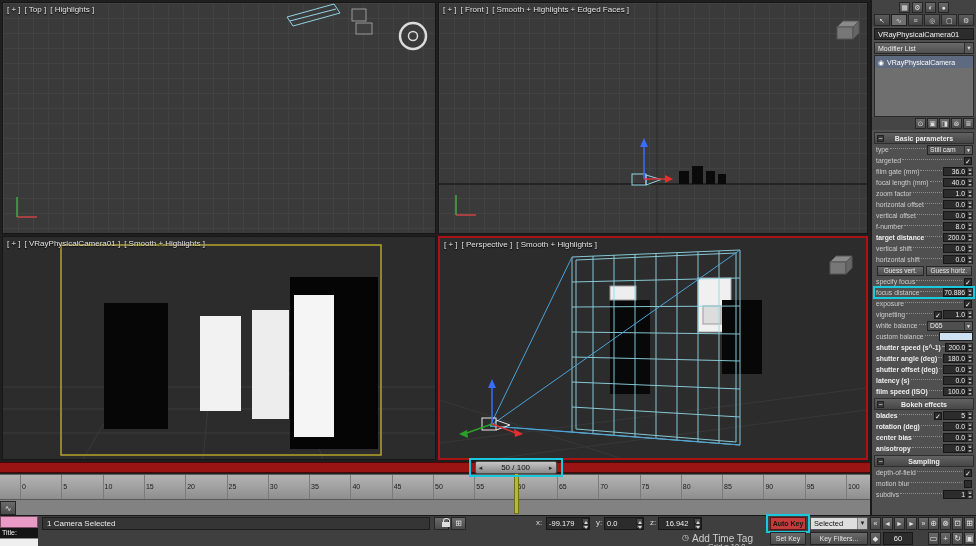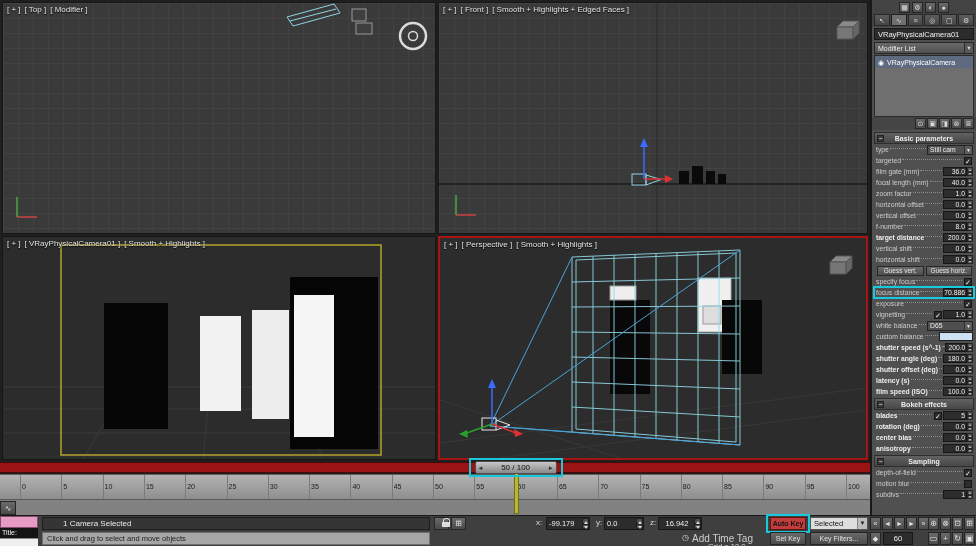--- a/index.html
+++ b/index.html
@@ -34,21 +34,21 @@
   #trackbar{position:absolute;left:0;top:499px;width:870px;height:16px;background:#828282;border-top:1px solid #5a5a5a;}
   #curvebtn{position:absolute;left:0;top:1px;width:16px;height:14px;font-size:8px;line-height:13px;text-align:center;}
   
   #statusbar{position:absolute;left:0;top:515px;width:976px;height:31px;background:#3f3f3f;border-top:1px solid #181818;}
   #statusbar>*{position:absolute;}
   .btn{background:linear-gradient(#6a6a6a,#4b4b4b);border:1px solid #252525;color:#e3e3e3;text-align:center;}
   .field{background:#2c2c2c;border:1px solid #171717;color:#f0f0f0;}
   #ml-pink{left:0;top:0;width:38px;height:12px;background:var(--listenerpink);border:1px solid #7e4e66;}
   #ml-title{left:0;top:12px;width:38px;height:10px;background:#141414;color:#efefef;font-size:7px;line-height:10px;padding-left:2px;}
   #ml-white{left:0;top:22px;width:38px;height:9px;background:#efefef;border-top:1px solid #8a8a8a;}
-  #sel-box{left:42px;top:1px;width:388px;height:13px;background:#353535;border:1px solid #1c1c1c;color:#eaeaea;font-size:8px;line-height:11px;padding-left:20px;}
+  #sel-box{left:42px;top:1px;width:388px;height:13px;background:#353535;border:1px solid #1c1c1c;color:#eaeaea;font-size:8px;line-height:11px;padding-left:4px;}
   #prompt-box{left:42px;top:16px;width:388px;height:13px;background:#a6a6a6;border:1px solid #6f6f6f;color:#1d1d1d;font-size:7.5px;line-height:11px;padding-left:4px;}
   #lock-btn{left:434px;top:1px;width:15px;height:13px;}
   #absrel-btn{left:451px;top:1px;width:15px;height:13px;font-size:8px;line-height:12px;}
   .lock-ic{position:relative;width:8px;height:9px;margin:1px auto 0;}
   .lock-ic:before{content:"";position:absolute;left:1.5px;top:0;width:5px;height:4px;border:1px solid #ddd;border-bottom:none;border-radius:3px 3px 0 0;}
   .lock-ic:after{content:"";position:absolute;left:0;top:4px;width:8px;height:4.5px;background:#ddd;}
   .coordlab{top:2px;font-size:8px;color:#d8d8d8;}
   #cxl{left:536px;} #cyl{left:596px;} #czl{left:650px;}
   .coordfield{top:1px;height:13px;font-size:7.5px;line-height:11px;padding:0 8px 0 2px;position:absolute;}
   #cx{left:546px;width:44px;} #cy{left:604px;width:40px;} #cz{left:658px;width:44px;text-align:center;}
@@ -109,21 +109,21 @@
 </style>
 </head>
 <body>
 
 <div id="app" style="--annot: #19c8dc; --autokey: #c23c3c; --vpred: #a81414; --camyellow: #b5a229; --listenerpink: #e89cc5;">
 
   <div id="vp-top" class="vp grid-vp">
     <div class="vplabel">
       <span>[ + ]</span>
       <span>[ Top ]</span>
-      <span>[ Modifier ]</span>
+      <span>[ Highlights ]</span>
     </div>
     <svg class="scene" width="432" height="230" viewBox="0 0 432 230">
       <g>
         <polygon points="284,14 331,1 337,10 290,23" fill="none" stroke="#8fd4e4" stroke-width="1"></polygon>
         <line x1="287" y1="18" x2="333" y2="6" stroke="#8fd4e4" stroke-width="1"></line>
       </g>
       <g>
         <rect x="349" y="6" width="14" height="12" fill="#3f3f3f" stroke="#999"></rect>
         <rect x="353" y="20" width="16" height="11" fill="#3f3f3f" stroke="#999"></rect>
       </g>
@@ -360,21 +360,20 @@
     </div>
   <div id="trackbar">
     <div id="curvebtn" class="btn">∿</div>
   </div>
 
   <div id="statusbar">
     <div id="ml-pink"></div>
     <div id="ml-title">Title:</div>
     <div id="ml-white"></div>
     <div id="sel-box">1 Camera Selected</div>
-    <div id="prompt-box">Click and drag to select and move objects</div>
     <div id="lock-btn" class="btn"><span class="lock-ic"></span></div>
     <div id="absrel-btn" class="btn">⊞</div>
     <span id="cxl" class="coordlab">x:</span>
     <div id="cx" class="field coordfield"><span>-99.179</span><span class="spn">
           <i class="su"></i>
           <i class="sd"></i>
         </span></div>
     <span id="cyl" class="coordlab">y:</span>
     <div id="cy" class="field coordfield"><span>0.0</span><span class="spn">
           <i class="su"></i>

